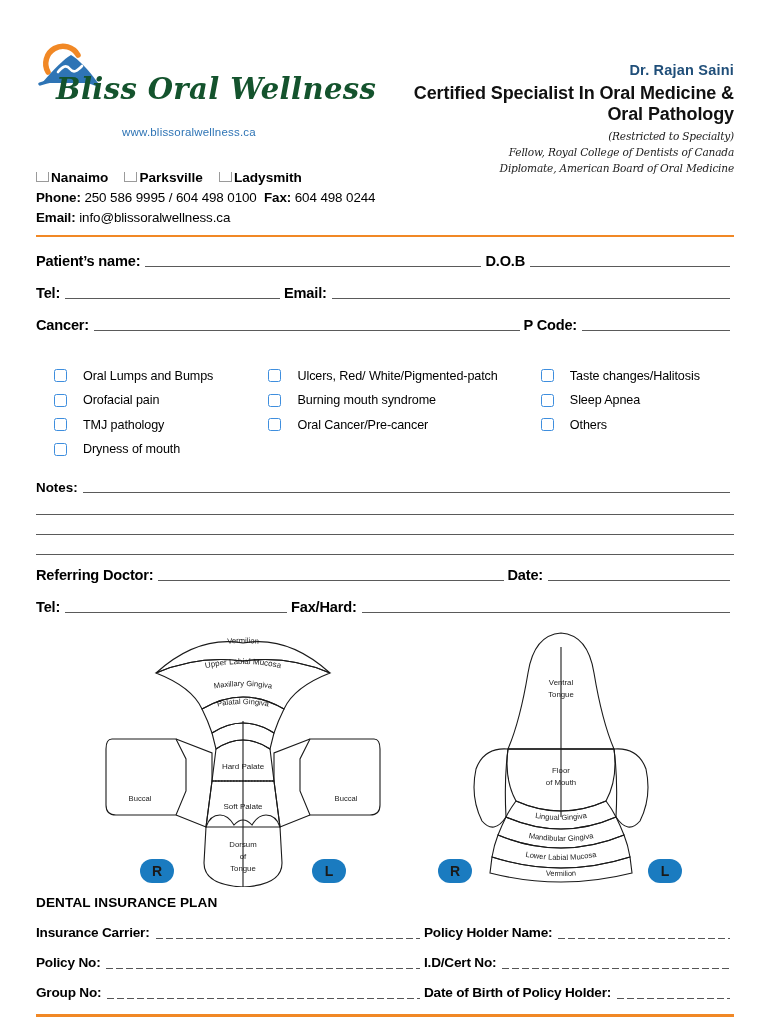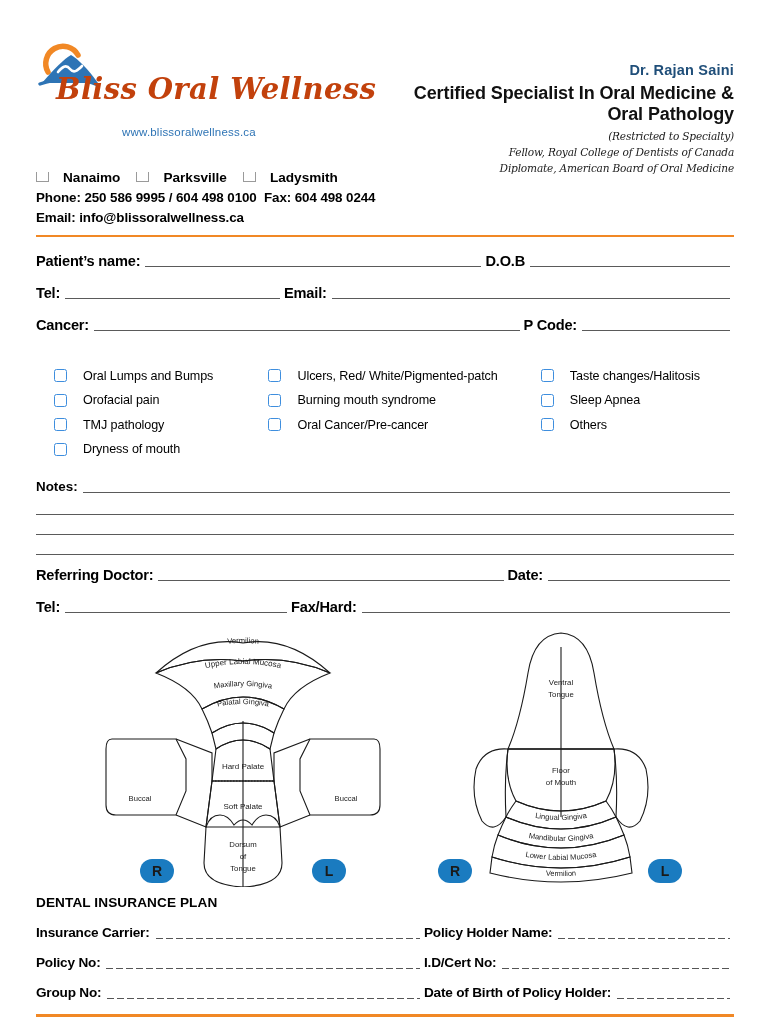--- a/index.html
+++ b/index.html
@@ -42,21 +42,21 @@
     height: 46px;
   }
   .logo-word {
     position: absolute;
     left: 20px;
     top: 36px;
     font-family: "DejaVu Serif", serif;
     font-style: italic;
     font-weight: bold;
     font-size: 29px;
-    color: #c2410c;
+    color: #14532d;
     letter-spacing: 0.4px;
     white-space: nowrap;
   }
   .logo-url {
     position: absolute;
     left: 86px;
     top: 90px;
     font-size: 11.5px;
     color: #2E74B5;
     letter-spacing: 0.2px;
@@ -94,36 +94,36 @@
 
   
   .locations {
     margin-top: 2px;
     font-size: 13.6px;
     font-weight: bold;
     display: flex;
     align-items: flex-end;
     gap: 6px;
   }
-  .loc-item { display: flex; align-items: flex-end; gap: 14px; margin-right: 10px; }
+  .loc-item { display: flex; align-items: flex-end; gap: 2px; margin-right: 10px; }
   .loc-box {
     display: inline-block;
     width: 11px;
     height: 9px;
     border: 1.2px solid #9a9a9a;
     border-top: none;
     margin-bottom: 3px;
   }
   .contact-line {
     font-size: 13.4px;
     margin-top: 5px;
     letter-spacing: -0.1px;
   }
   .contact-line b { font-weight: bold; }
-  .contact-val { font-weight: bold; text-align: right; }
+  .contact-val { font-weight: normal; text-align: right; }
 
   .rule-orange {
     height: 2.4px;
     background: #F18825;
     margin-top: 10px;
   }
 
   
   .field-row {
     display: flex;
@@ -164,21 +164,21 @@
     height: 11px;
     border: 1.4px solid #3E8EDE;
     border-radius: 2.5px;
     margin-right: 16px;
     flex: 0 0 auto;
   }
 
   
   .notes-head {
     display: flex;
-    align-items: flex-start;
+    align-items: center;
     margin-top: 18px;
     font-size: 13.4px;
     font-weight: bold;
   }
   .notes-line {
     border-bottom: 1.3px solid #5a5a5a;
     height: 19px;
   }
 
   

